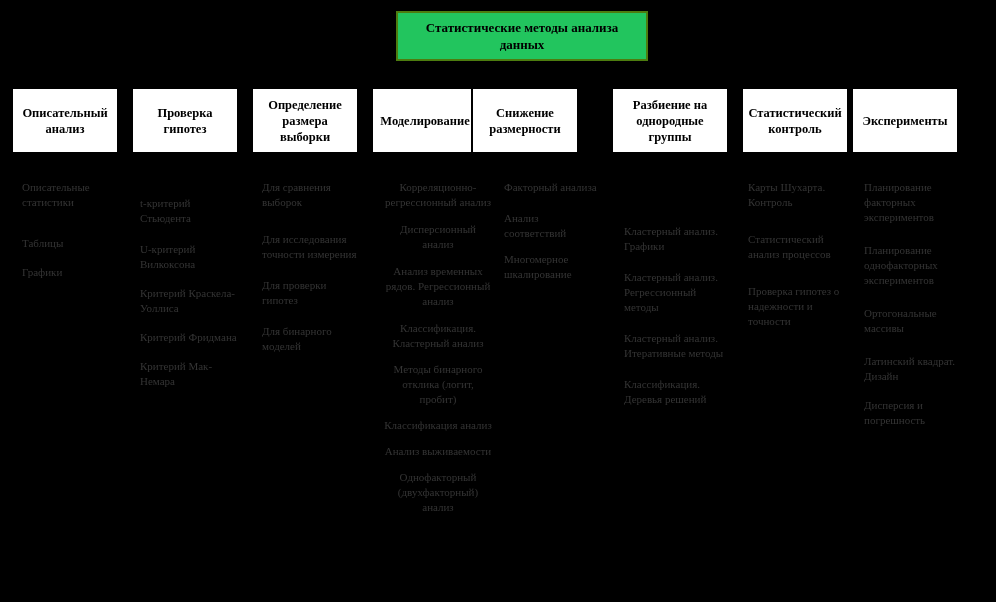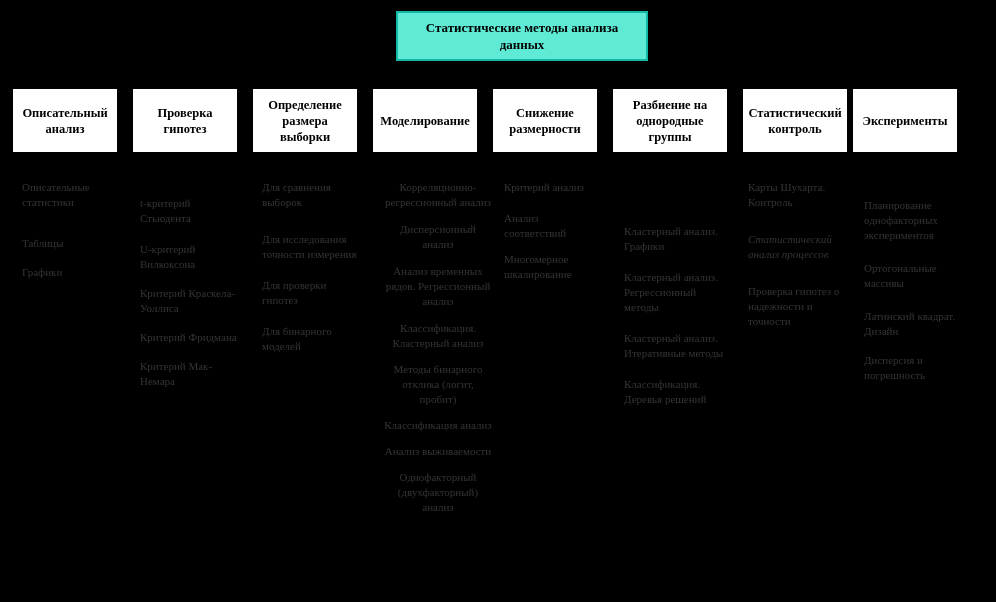--- a/index.html
+++ b/index.html
@@ -23,22 +23,22 @@
     width: 996px;
     height: 602px;
   }
   
   .root-box {
     position: absolute;
     left: 396px;
     top: 11px;
     width: 252px;
     height: 50px;
-    background: #5eead4;
-    border: 2px solid #14b8a6;
+    background: #22c55e;
+    border: 2px solid #4d7c0f;
     box-sizing: border-box;
     display: flex;
     align-items: center;
     justify-content: flex-end;
     text-align: center;
     padding: 2px 6px;
     box-sizing: border-box;
   }
   .root-box .root-title {
     color: #000000;
@@ -106,21 +106,21 @@
     </div>
     <div class="cat-box" style="left:120px;width:108px;">
       <div class="cat-label">Проверка гипотез</div>
     </div>
     <div class="cat-box" style="left:240px;width:108px;">
       <div class="cat-label">Определение размера выборки</div>
     </div>
     <div class="cat-box" style="left:360px;width:108px;">
       <div class="cat-label">Моделирование</div>
     </div>
-    <div class="cat-box" style="left:480px;width:108px;">
+    <div class="cat-box" style="left:460px;width:108px;">
       <div class="cat-label">Снижение размерности</div>
     </div>
     <div class="cat-box" style="left:600px;width:118px;">
       <div class="cat-label">Разбиение на однородные группы</div>
     </div>
     <div class="cat-box" style="left:730px;width:108px;">
       <div class="cat-label">Статистический контроль</div>
     </div>
     <div class="cat-box" style="left:840px;width:108px;">
       <div class="cat-label">Эксперименты</div>
@@ -153,38 +153,39 @@
     <div class="item" style="margin-top:12px;">Дисперсионный анализ</div>
     <div class="item" style="margin-top:12px;">Анализ временных рядов. Регрессионный анализ</div>
     <div class="item" style="margin-top:12px;">Классификация. Кластерный анализ</div>
     <div class="item" style="margin-top:6px;">Методы бинарного отклика (логит, пробит)</div>
     <div class="item" style="margin-top:10px;">Классификация анализ</div>
     <div class="item" style="margin-top:10px;">Анализ выживаемости</div>
     <div class="item" style="margin-top:10px;">Однофакторный (двухфакторный) анализ</div>
   </div>
 
   <div class="col" style="left:504px; width:96px;">
-    <div class="item">Критерий анализ</div>
+    <div class="item">Факторный анализа</div>
     <div class="item" style="margin-top:16px;">Анализ соответствий</div>
     <div class="item" style="margin-top:4px;">Многомерное шкалирование</div>
   </div>
 
   <div class="col" style="left:624px; width:104px;margin-top:44px;">
     <div class="item">Кластерный анализ. Графики</div>
     <div class="item" style="margin-top:16px;">Кластерный анализ. Регрессионный методы</div>
     <div class="item" style="margin-top:16px;">Кластерный анализ. Итеративные методы</div>
     <div class="item" style="margin-top:16px;">Классификация. Деревья решений</div>
   </div>
 
   <div class="col" style="left:748px; width:96px;">
     <div class="item">Карты Шухарта. Контроль</div>
-    <div class="item" style="margin-top:22px;font-style:italic;">Статистический анализ процессов</div>
+    <div class="item" style="margin-top:22px;">Статистический анализ процессов</div>
     <div class="item" style="margin-top:22px;">Проверка гипотез о надежности и точности</div>
   </div>
 
   <div class="col" style="left:864px; width:104px;">
+    <div class="item">Планирование факторных экспериментов</div>
     <div class="item" style="margin-top:18px;">Планирование однофакторных экспериментов</div>
     <div class="item" style="margin-top:18px;">Ортогональные массивы</div>
     <div class="item" style="margin-top:18px;">Латинский квадрат. Дизайн</div>
     <div class="item" style="margin-top:14px;">Дисперсия и погрешность</div>
   </div>
 
 </div>
 
 </body></html>

